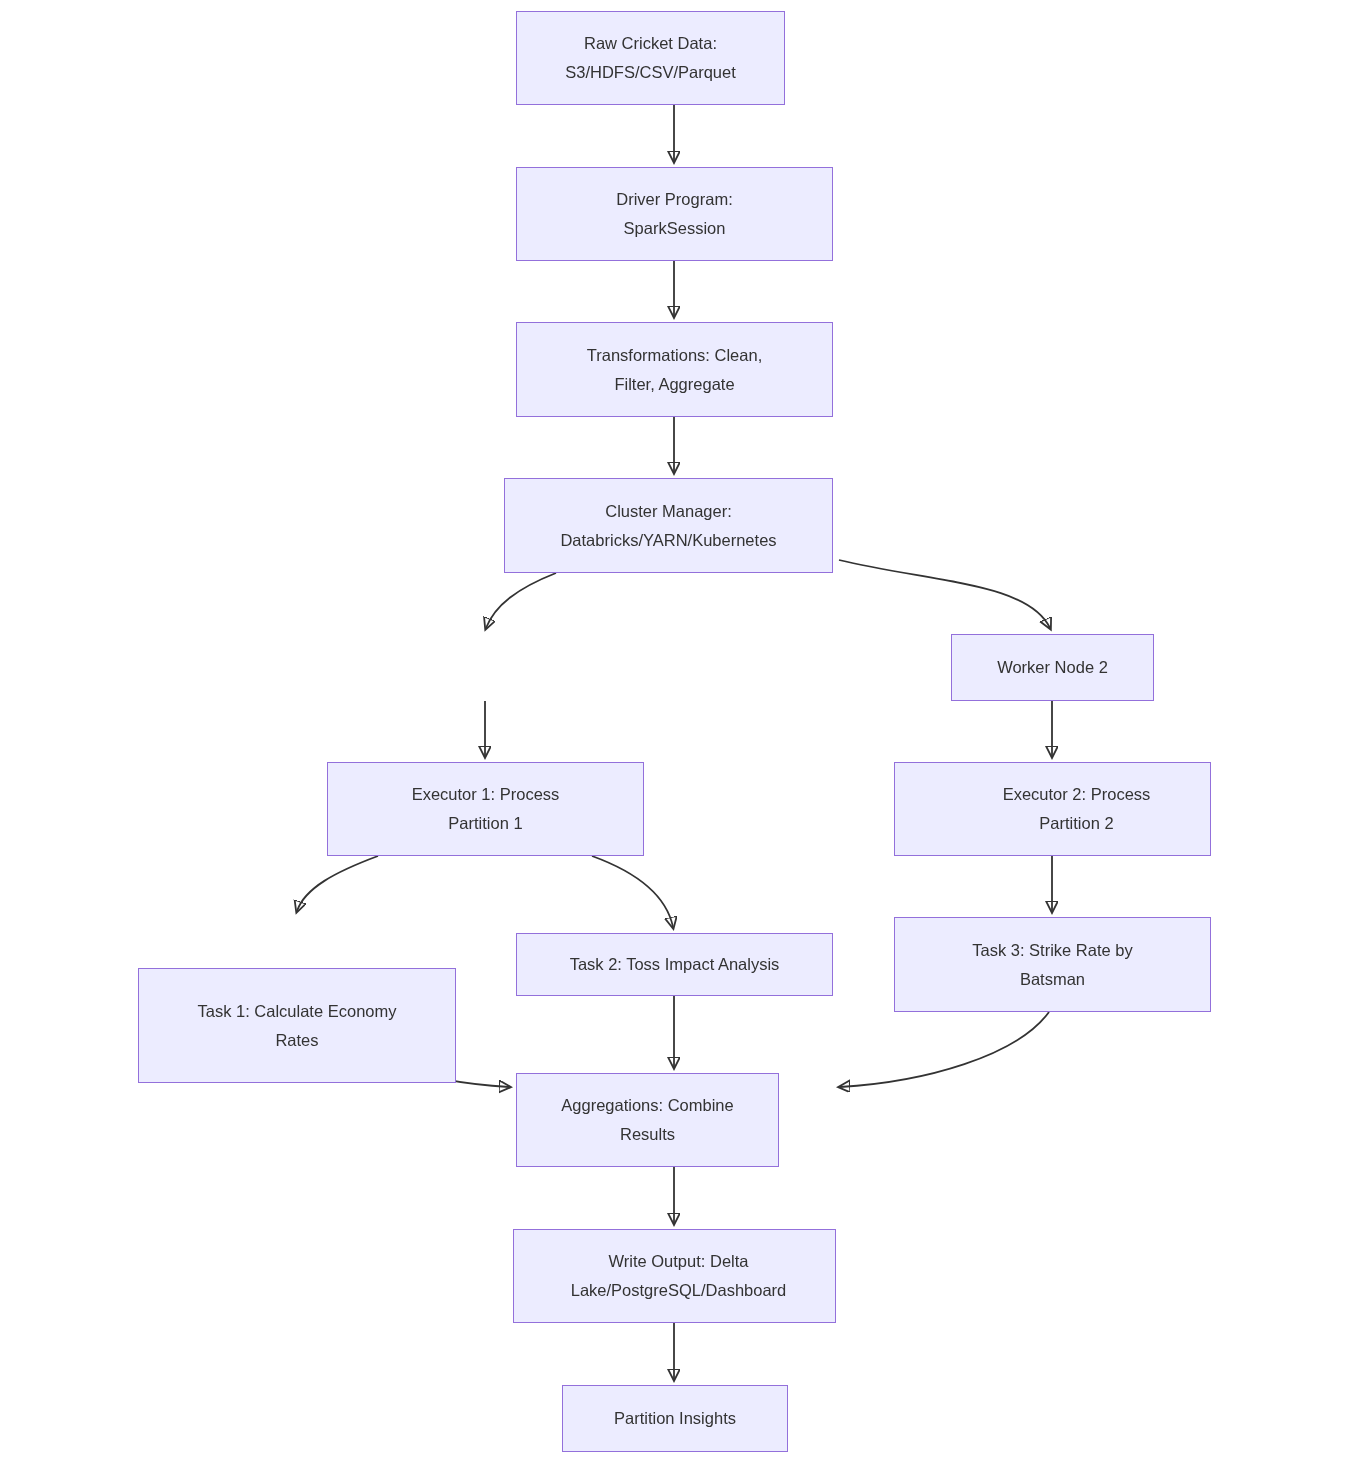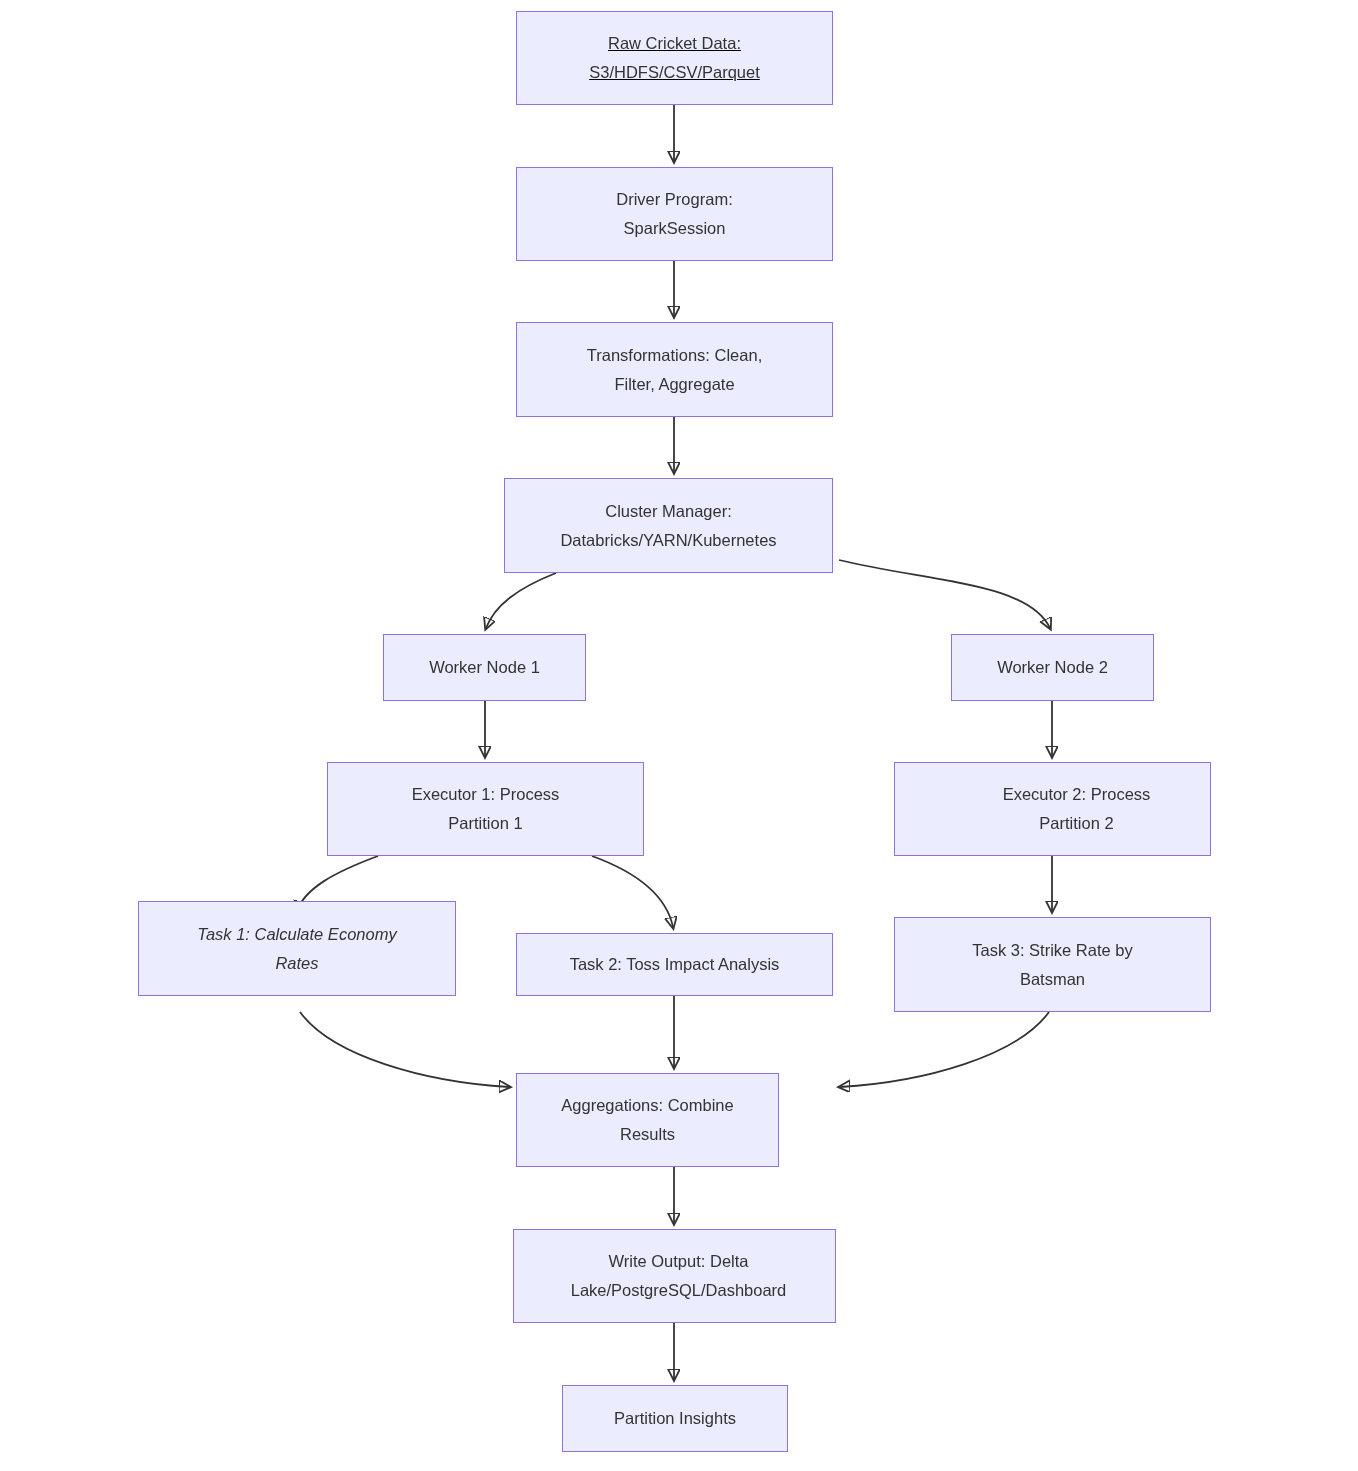--- a/index.html
+++ b/index.html
@@ -38,29 +38,29 @@
     justify-content: center;
     text-align: center;
   }
   .node .label {
     white-space: pre-line;
     color: #333333;
     font-size: 16.5px;
     line-height: 29px;
   }
   
-  #node-raw          { left: 516px; top: 11px;   width: 317px; height: 94px; text-decoration: underline; }
+  #node-raw          { left: 516px; top: 11px;   width: 269px; height: 94px; }
   #node-driver       { left: 516px; top: 167px;  width: 317px; height: 94px; justify-content: center; }
   #node-transforms   { left: 516px; top: 322px;  width: 317px; height: 95px; }
   #node-cluster      { left: 504px; top: 478px;  width: 329px; height: 95px; }
   #node-worker1      { left: 383px; top: 634px;  width: 203px; height: 67px; }
   #node-worker2      { left: 951px; top: 634px;  width: 203px; height: 67px; }
   #node-executor1    { left: 327px; top: 762px;  width: 317px; height: 94px; }
   #node-executor2    { left: 894px; top: 762px;  width: 317px; height: 94px; padding-left: 48px; }
-  #node-task1        { left: 138px; top: 901px;  width: 318px; height: 95px; font-style: italic; }
+  #node-task1        { left: 138px; top: 968px;  width: 318px; height: 115px; }
   #node-task2        { left: 516px; top: 933px;  width: 317px; height: 63px; }
   #node-task3        { left: 894px; top: 917px;  width: 317px; height: 95px; }
   #node-aggregations { left: 516px; top: 1073px; width: 263px; height: 94px; }
   #node-output       { left: 513px; top: 1229px; width: 323px; height: 94px; padding-left: 8px; }
   #node-insights     { left: 562px; top: 1385px; width: 226px; height: 67px; }
 </style>
 </head>
 <body>
 
 <div id="canvas">
@@ -97,23 +97,20 @@
 SparkSession</span>
   </div>
   <div class="node" id="node-transforms">
     <span class="label">Transformations: Clean,
 Filter, Aggregate</span>
   </div>
   <div class="node" id="node-cluster">
     <span class="label">Cluster Manager:
 Databricks/YARN/Kubernetes</span>
   </div>
-  <div class="node" id="node-worker1">
-    <span class="label">Worker Node 1</span>
-  </div>
   <div class="node" id="node-worker2">
     <span class="label">Worker Node 2</span>
   </div>
   <div class="node" id="node-executor1">
     <span class="label">Executor 1: Process
 Partition 1</span>
   </div>
   <div class="node" id="node-executor2">
     <span class="label">Executor 2: Process
 Partition 2</span>

